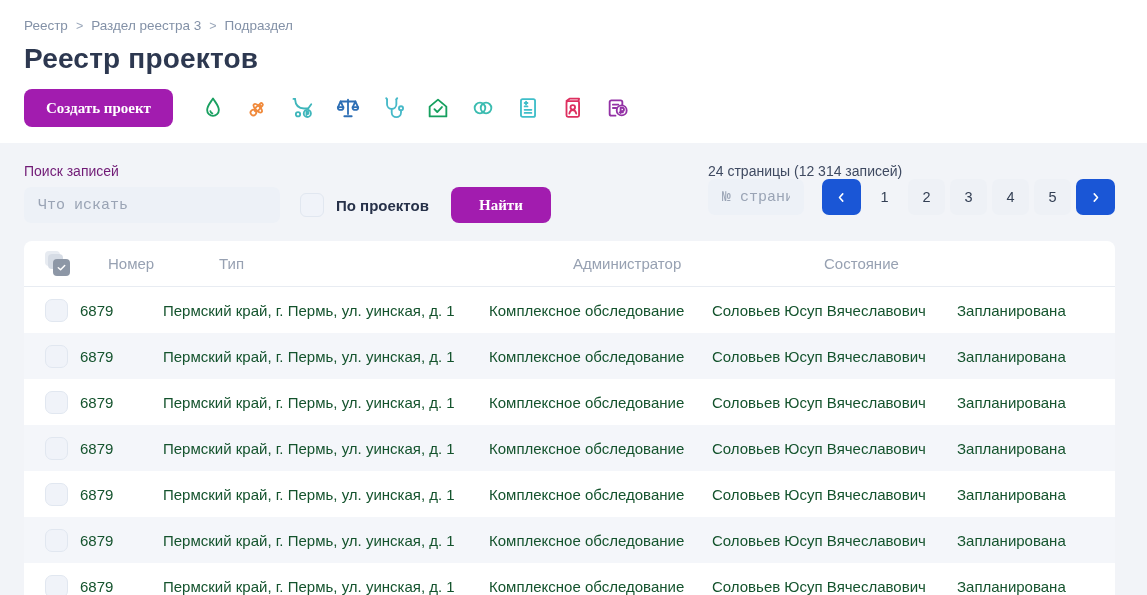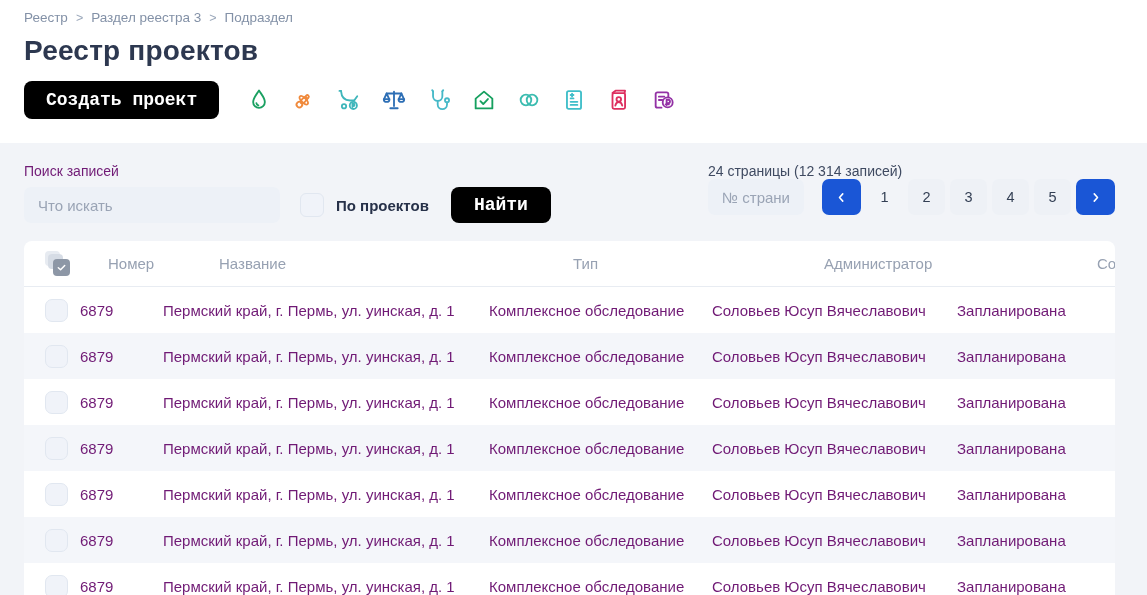--- a/index.html
+++ b/index.html
@@ -1,39 +1,39 @@
 <!DOCTYPE html>
 <html lang="ru"><head>
 <meta charset="utf-8">
 <style>
   * { box-sizing: border-box; }
   body { margin:0; background:#f2f4f8; }
   .page { width:1147px; height:595px; overflow:hidden; font-family:"Liberation Sans", sans-serif; background:#f2f4f8; }
 
   
-  .header { background:#ffffff; height:143px; padding:10px 32px 0 24px; }
+  .header { background:#ffffff; height:143px; padding:18px 32px 0 24px; }
   .breadcrumb { display:flex; align-items:center; gap:8px; font-size:13.5px; color:#8391a7; }
   .breadcrumb .crumb { cursor:pointer; }
   .breadcrumb .sep { color:#9aa7ba; font-size:12.5px; }
   .page-title { margin:10px 0 0; font-size:28px; font-weight:600; color:#2d3850; letter-spacing:.2px; }
   .toolbar { display:flex; align-items:center; margin-top:14px; }
-  .btn-primary { background:#000000; color:#fff; border:none; border-radius:8px;
-                 font-family:Liberation Mono, monospace; font-size:18px; font-weight:600; cursor:pointer; }
+  .btn-primary { background:#a21caf; color:#fff; border:none; border-radius:8px;
+                 font-family:Liberation Serif, serif; font-size:15px; font-weight:600; cursor:pointer; }
   .create-btn { height:38px; padding:0 22px; }
   .tool-icons { display:flex; align-items:center; gap:19px; margin-left:27px; }
   .tool-icon { width:26px; height:26px; display:inline-flex; cursor:pointer; }
   .tool-icon svg { width:100%; height:100%; }
 
   
   .content { padding:20px 32px 0 24px; }
   .controls { display:flex; justify-content:space-between; align-items:flex-start; }
   .field-label { font-size:14px; color:#701a75; margin-bottom:8px; }
   .search-row, .pagination-row { display:flex; align-items:center; }
   .text-input { background:#edf1f7; border:none; border-radius:7px; height:36px; padding:0 14px;
-                font-family:Liberation Sans, sans-serif; font-size:15px; color:#333f54; outline:none; }
+                font-family:Liberation Mono, monospace; font-size:15px; color:#333f54; outline:none; }
   .text-input::placeholder { color:#9aa4b5; }
   .search-input { width:256px; }
   .checkbox { width:24px; height:24px; border-radius:6px; background:#f0f3f9; border:1px solid #e1e7f0;
               display:inline-block; cursor:pointer; flex:none; }
   .substring-checkbox { margin-left:20px; }
   .substring-label { margin-left:12px; font-size:15px; font-weight:600; color:#273149; white-space:nowrap; }
   .find-btn { margin-left:22px; width:100px; height:36px; }
 
   .pagination-summary { font-size:14px; color:#3f4a61; }
   .page-input { width:96px; }
@@ -43,21 +43,21 @@
   .page-btn { width:37px; height:36px; border:none; border-radius:7px; background:#eef1f6;
               font-family:inherit; font-size:14.5px; color:#333f54; cursor:pointer; }
   .page-btn.current { background:transparent; }
 
   
   .card { margin-top:18px; background:#fff; border-radius:8px; overflow:hidden; }
   .trow { display:grid; grid-template-columns:56px 83px 326px 223px 245px 1fr;
           align-items:center; height:46px; }
   .thead { border-bottom:1px solid #e8ecf2;gap:28px; }
   #tbody .trow:nth-child(even) { background:#f4f6fa; }
-  .cell { font-size:15px; color:#701a75; white-space:nowrap; overflow:hidden; }
+  .cell { font-size:15px; color:#14532d; white-space:nowrap; overflow:hidden; }
   .th { color:#97a1b2; }
   .cell-check { padding-left:21px; display:flex; align-items:center; }
   .row-checkbox { width:23px; height:23px; border-radius:7px; }
 
   .select-all { position:relative; width:25px; height:25px; display:inline-block; cursor:pointer; }
   .select-all .sq { position:absolute; border-radius:4px; }
   .sq-back  { width:15px; height:15px; left:0;  top:0;  background:#e7ebf1; }
   .sq-mid   { width:15px; height:15px; left:3px; top:3px; background:#d6dce5; }
   .sq-front { width:17px; height:17px; left:8px; top:8px; background:#8d97a6;
               display:flex; align-items:center; justify-content:center; }
@@ -211,21 +211,20 @@
             <span class="sq sq-back"></span>
             <span class="sq sq-mid"></span>
             <span class="sq sq-front">
               <svg viewBox="0 0 24 24">
                   <polyline points="5 12.5 10 17 19 7.5" fill="none" stroke="#ffffff" stroke-width="3.2" stroke-linecap="round" stroke-linejoin="round"></polyline>
                 </svg>
             </span>
           </span>
         </div>
         <div class="cell th">Номер</div>
-        <div class="cell th">Название</div>
         <div class="cell th">Тип</div>
         <div class="cell th">Администратор</div>
         <div class="cell th">Состояние</div>
       </div>
       <div id="tbody">
           <div class="trow">
     <div class="cell cell-check">
       <span class="checkbox row-checkbox"></span>
     </div>
     <div class="cell">6879</div>

